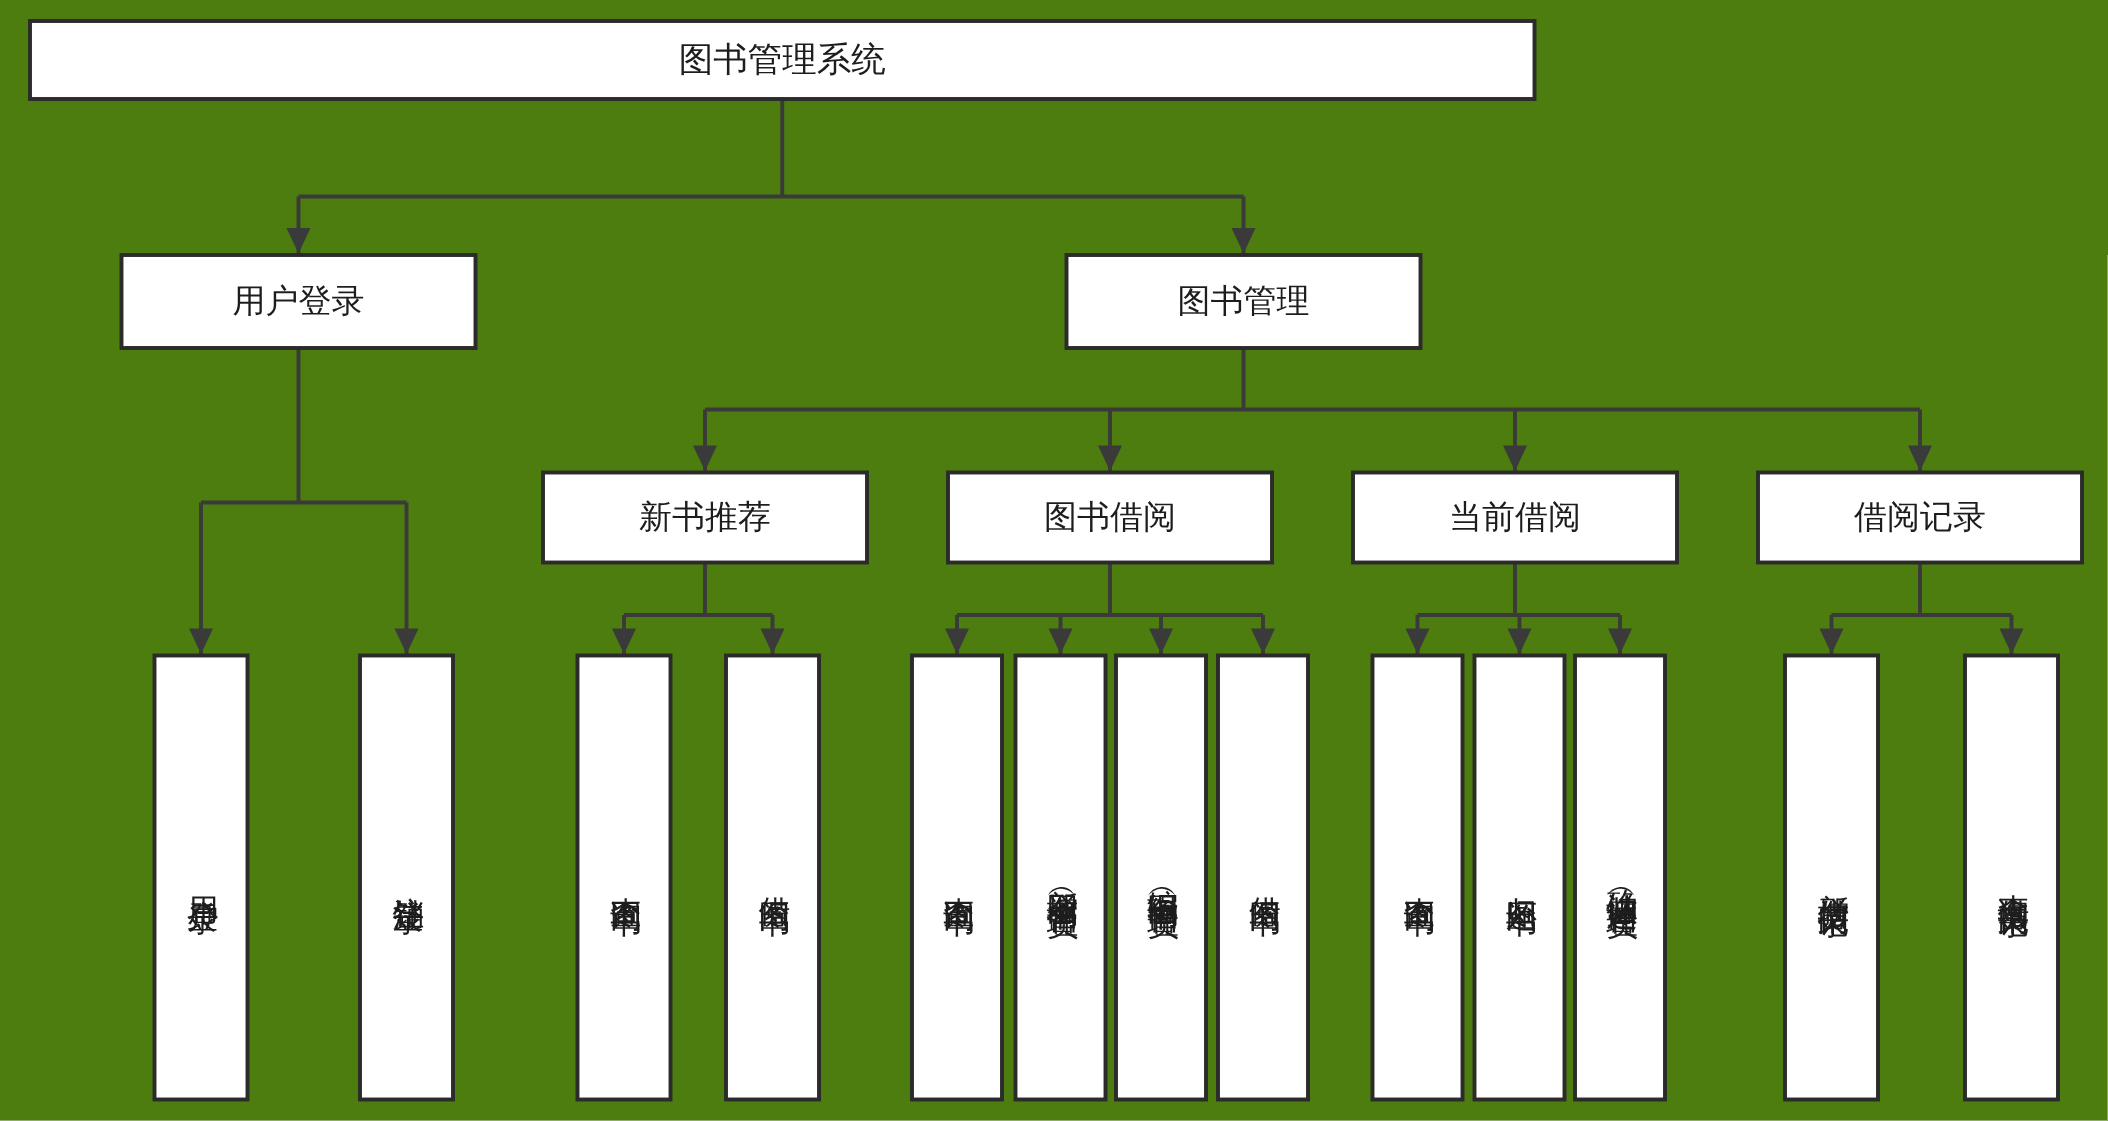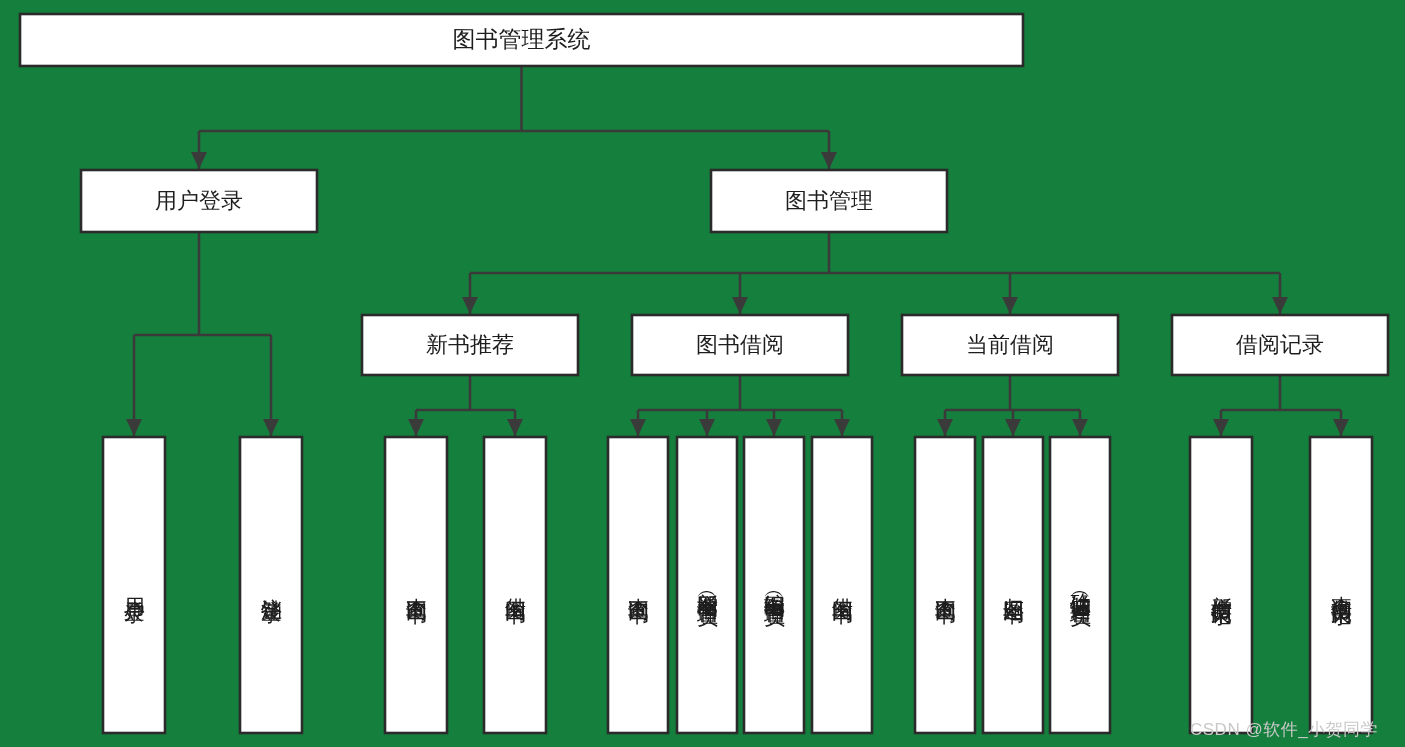--- a/index.html
+++ b/index.html
@@ -12,21 +12,21 @@
     width: 1405px;
     height: 747px;
     font-family: "Liberation Sans", "DejaVu Sans", sans-serif;
     overflow: hidden;
     position: relative;
   }
   #diagram-root {
     position: relative;
     width: 1405px;
     height: 747px;
-    background: #15803d;
+    background: #4d7c0f;
   }
   svg.diagram-canvas {
     position: absolute;
     left: 0;
     top: 0;
     width: 1405px;
     height: 747px;
     display: block;
   }
   .node-box {
@@ -211,14 +211,13 @@
       <div class="leaf-label-wrap" style="left: 1050px; top: 437px; width: 60px; height: 296px;">
         <span class="leaf-label-v">确认归还（管理员）</span>
       </div>
       <div class="leaf-label-wrap" style="left: 1190px; top: 437px; width: 62px; height: 296px;">
         <span class="leaf-label-v">新增借阅记录</span>
       </div>
       <div class="leaf-label-wrap" style="left: 1310px; top: 437px; width: 62px; height: 296px;">
         <span class="leaf-label-v">查询借阅记录</span>
       </div>
     </div>
-  <div class="watermark" style="left: 1190px; top: 718px;">CSDN @软件_小贺同学</div>
 </div>
 
 </body></html>

